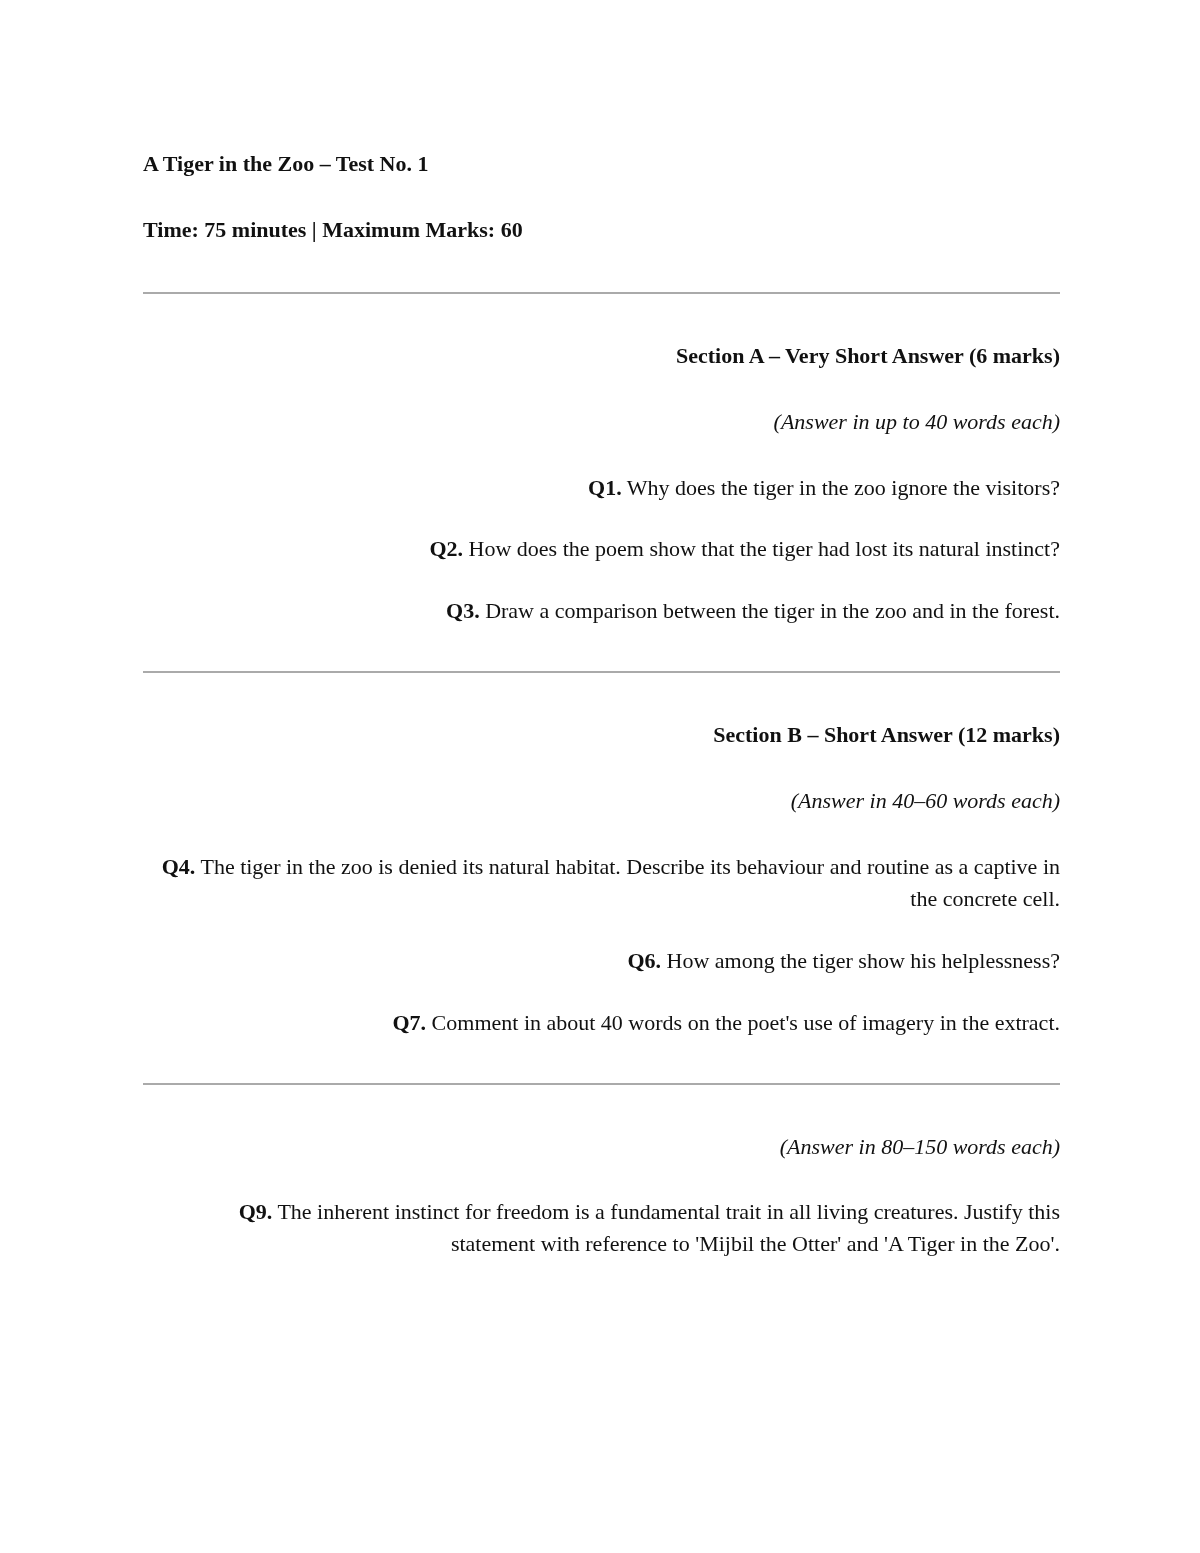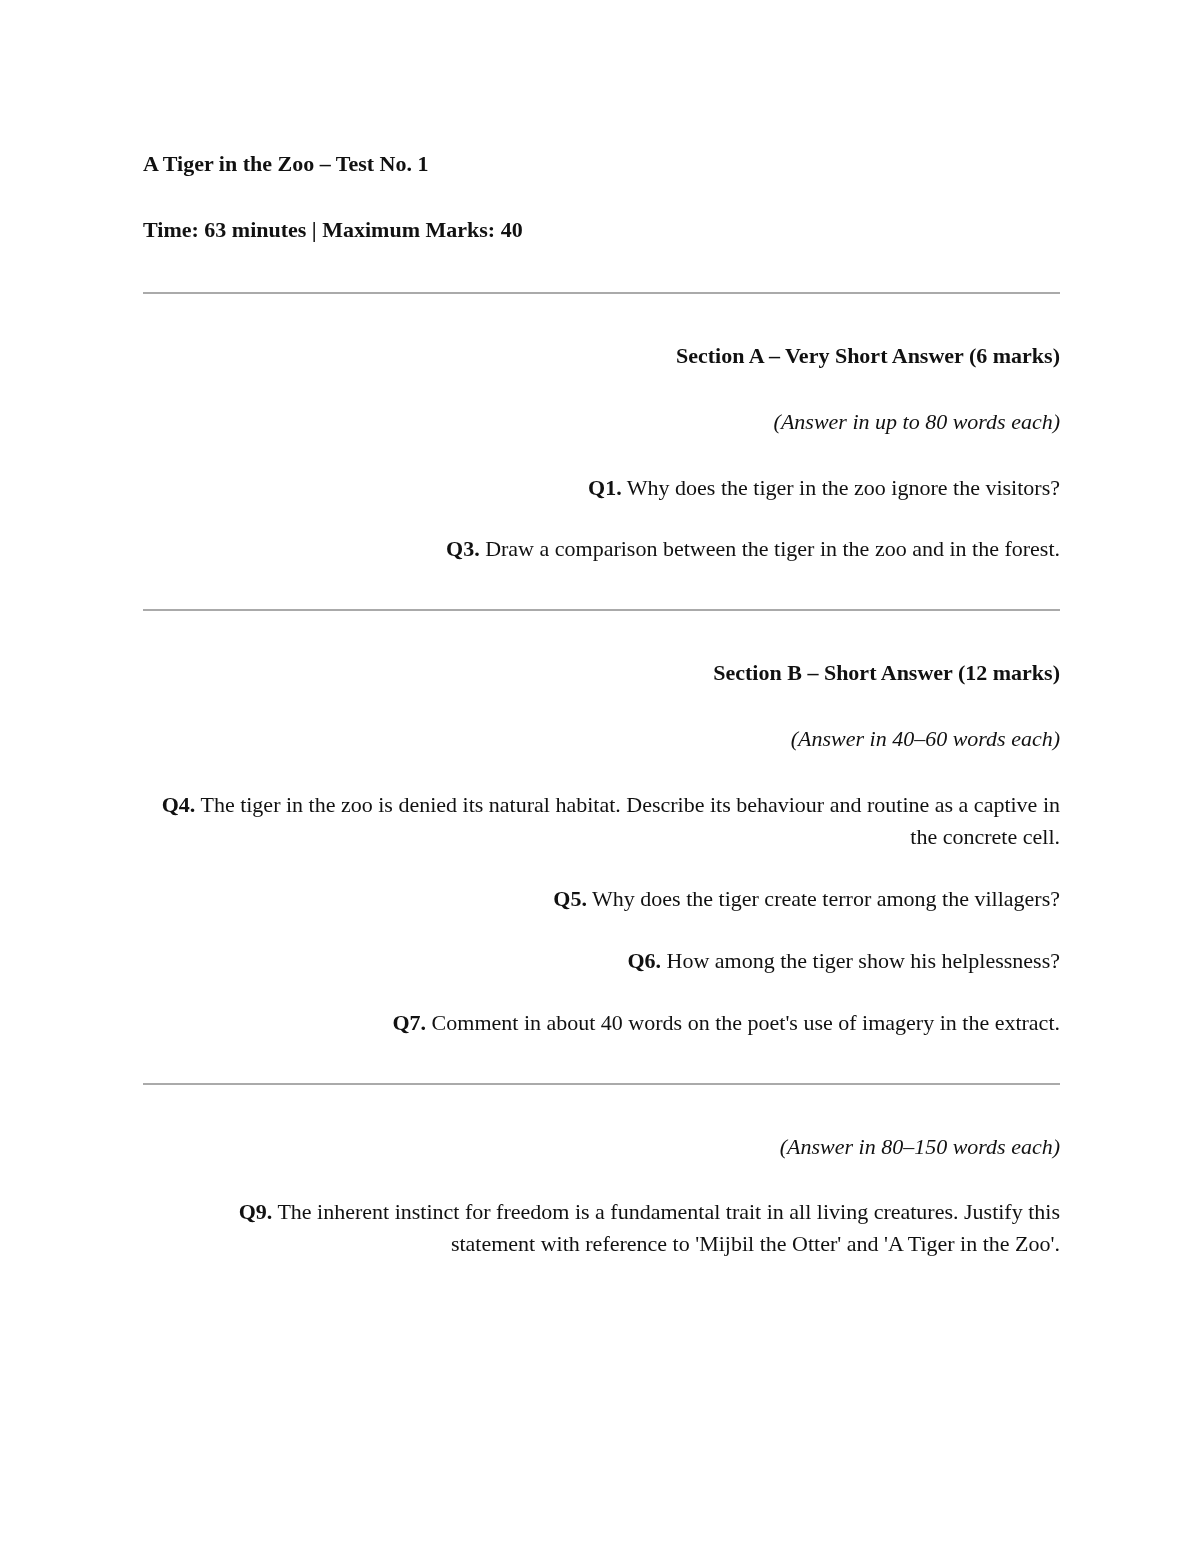--- a/index.html
+++ b/index.html
@@ -52,38 +52,38 @@
   .q-label {
     font-weight: bold;
   }
 </style>
 </head>
 <body>
 
 <div class="page">
 
   <p class="doc-title">A Tiger in the Zoo – Test No. 1</p>
-  <p class="doc-meta">Time: 63 minutes | Maximum Marks: 40</p>
+  <p class="doc-meta">Time: 75 minutes | Maximum Marks: 60</p>
 
   <hr class="divider">
 
   <div class="section">
     <p class="section-heading">Section A – Very Short Answer (6 marks)</p>
-    <p class="section-instruction">(Answer in up to 80 words each)</p>
+    <p class="section-instruction">(Answer in up to 40 words each)</p>
     <p class="question"><span class="q-label">Q1.</span> <span>Why does the tiger in the zoo ignore the visitors?</span></p>
+    <p class="question"><span class="q-label">Q2.</span> <span>How does the poem show that the tiger had lost its natural instinct?</span></p>
     <p class="question"><span class="q-label">Q3.</span> <span>Draw a comparison between the tiger in the zoo and in the forest.</span></p>
   </div>
 
   <hr class="divider">
 
   <div class="section">
     <p class="section-heading">Section B – Short Answer (12 marks)</p>
     <p class="section-instruction">(Answer in 40–60 words each)</p>
     <p class="question"><span class="q-label">Q4.</span> <span>The tiger in the zoo is denied its natural habitat. Describe its behaviour and routine as a captive in the concrete cell.</span></p>
-    <p class="question"><span class="q-label">Q5.</span> <span>Why does the tiger create terror among the villagers?</span></p>
     <p class="question"><span class="q-label">Q6.</span> <span>How among the tiger show his helplessness?</span></p>
     <p class="question"><span class="q-label">Q7.</span> <span>Comment in about 40 words on the poet's use of imagery in the extract.</span></p>
   </div>
 
   <hr class="divider">
 
   <div class="section">
     <p class="section-instruction">(Answer in 80–150 words each)</p>
     <p class="question"><span class="q-label">Q9.</span> <span>The inherent instinct for freedom is a fundamental trait in all living creatures. Justify this statement with reference to 'Mijbil the Otter' and 'A Tiger in the Zoo'.</span></p>
   </div>

